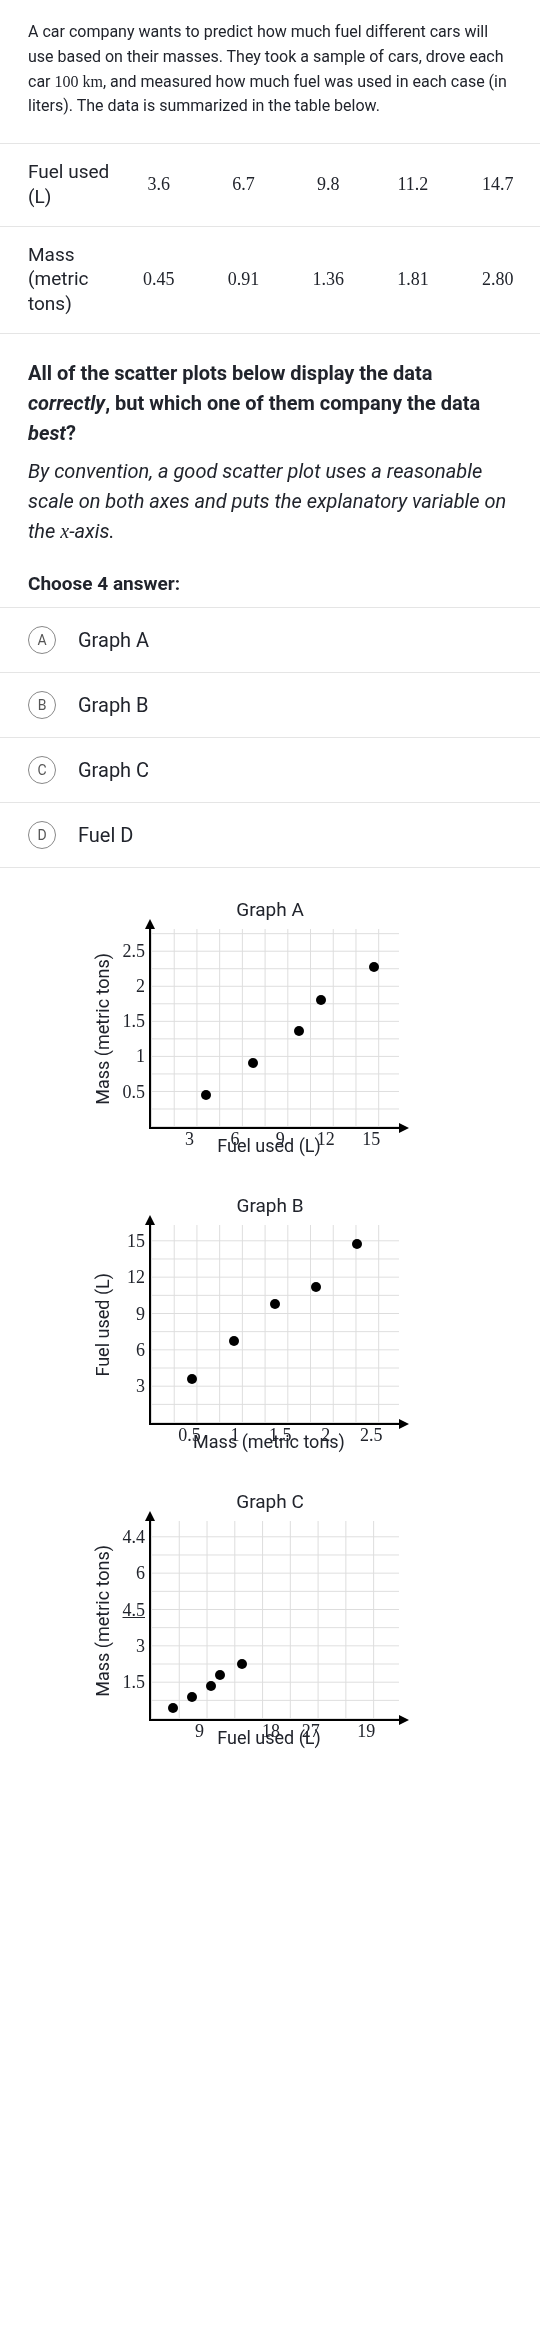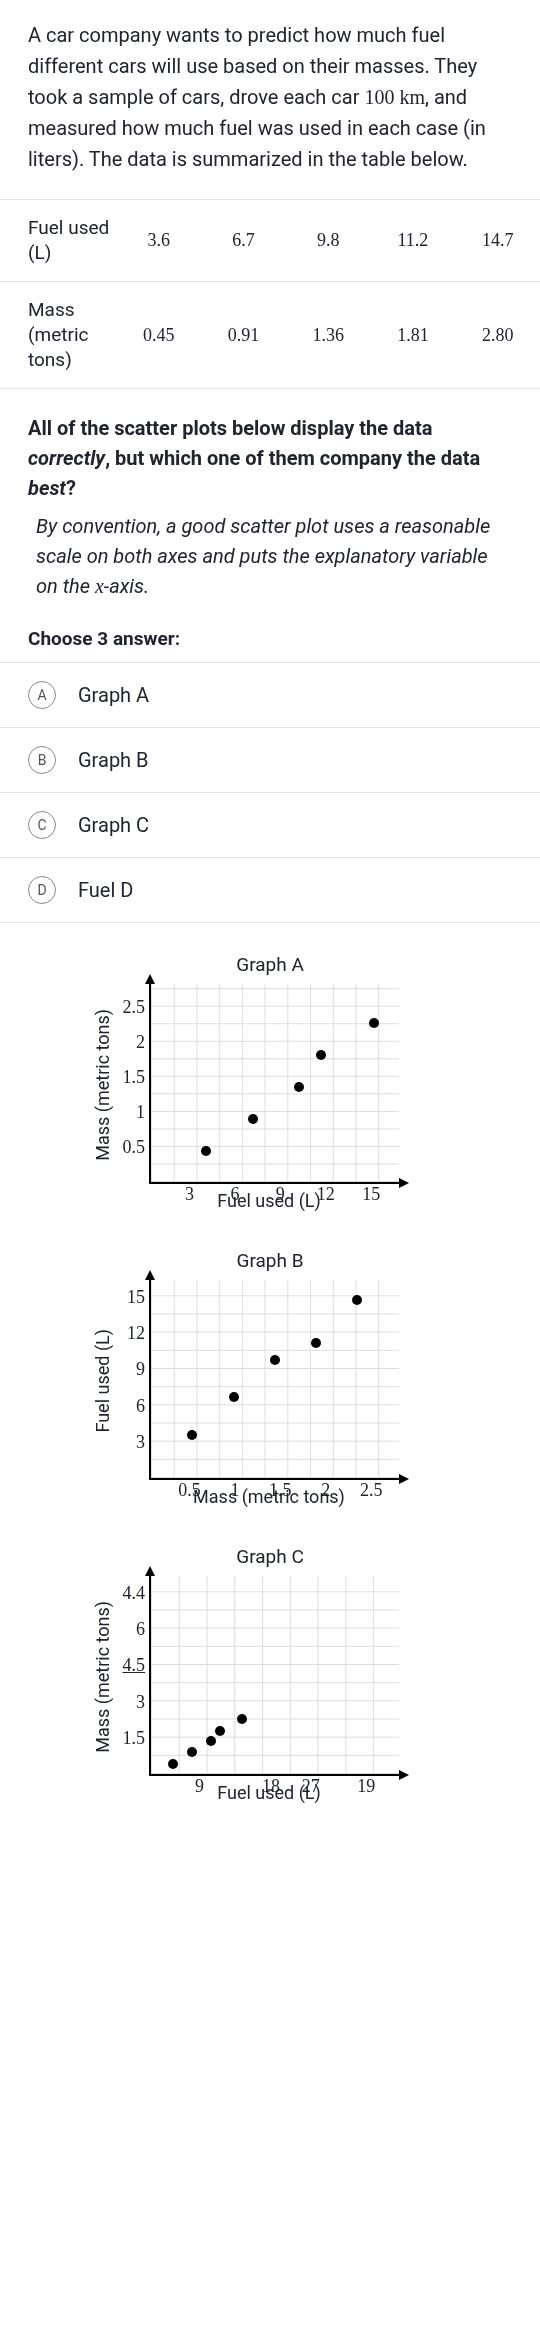--- a/index.html
+++ b/index.html
@@ -4,39 +4,39 @@
 <style>
   * { box-sizing: border-box; margin: 0; padding: 0; }
   body {
     font-family: -apple-system, BlinkMacSystemFont, "Segoe UI", Roboto, sans-serif;
     width: 540px;
     background: #fff;
     color: #21242c;
   }
   .intro {
     padding: 20px 28px 24px;
-    font-size: 20px;
+    font-size: 16px;
     line-height: 1.55;
   }
   .intro .km { font-family: "Times New Roman", serif; }
   .table-wrap { border-top: 1px solid #e5e5e5; border-bottom: 1px solid #e5e5e5; }
   table { width: 100%; border-collapse: collapse; }
   td { padding: 16px 0; font-size: 18px; }
   td.lbl { padding-left: 28px; width: 110px; line-height:1.3; font-size:19px; }
   td.val { font-family: "Times New Roman", serif; text-align: center; width: 80px; }
   tr.sep td { border-top: 1px solid #e5e5e5; }
   .question {
     padding: 24px 28px 8px;
     font-size: 20px;
     line-height: 1.5;
   }
   .question .bold { font-weight: 700; }
   .question .em { font-style: italic; }
   .hint {
-    padding: 0 36px 20px;
+    padding: 0 28px 20px;
     font-size: 20px;
     font-style: italic;
     color: #21242c;
     line-height: 1.5;
   }
   .hint .x { font-family: "Times New Roman", serif; }
   .choose { padding: 6px 28px 12px; font-weight: 700; font-size: 19px; }
   .answers { }
   .answer {
     display: flex;
@@ -143,21 +143,21 @@
     </table>
 </div>
 
 <div class="question">
   <span class="bold"><span>All of the scatter plots below display the data </span><span class="em">correctly</span><span>, but which one of them company the data </span><span class="em">best</span><span>?</span></span>
 </div>
 <div class="hint">
   <span>By convention, a good scatter plot uses a reasonable scale on both axes and puts the explanatory variable on the </span><span class="x">x</span><span>-axis.</span>
 </div>
 
-<div class="choose">Choose 3 answer:</div>
+<div class="choose">Choose 4 answer:</div>
 
 <div class="answers">
   <div class="answer">
     <div class="radio">A</div>
     <div>Graph A</div>
   </div>
   <div class="answer">
     <div class="radio">B</div>
     <div>Graph B</div>
   </div>

